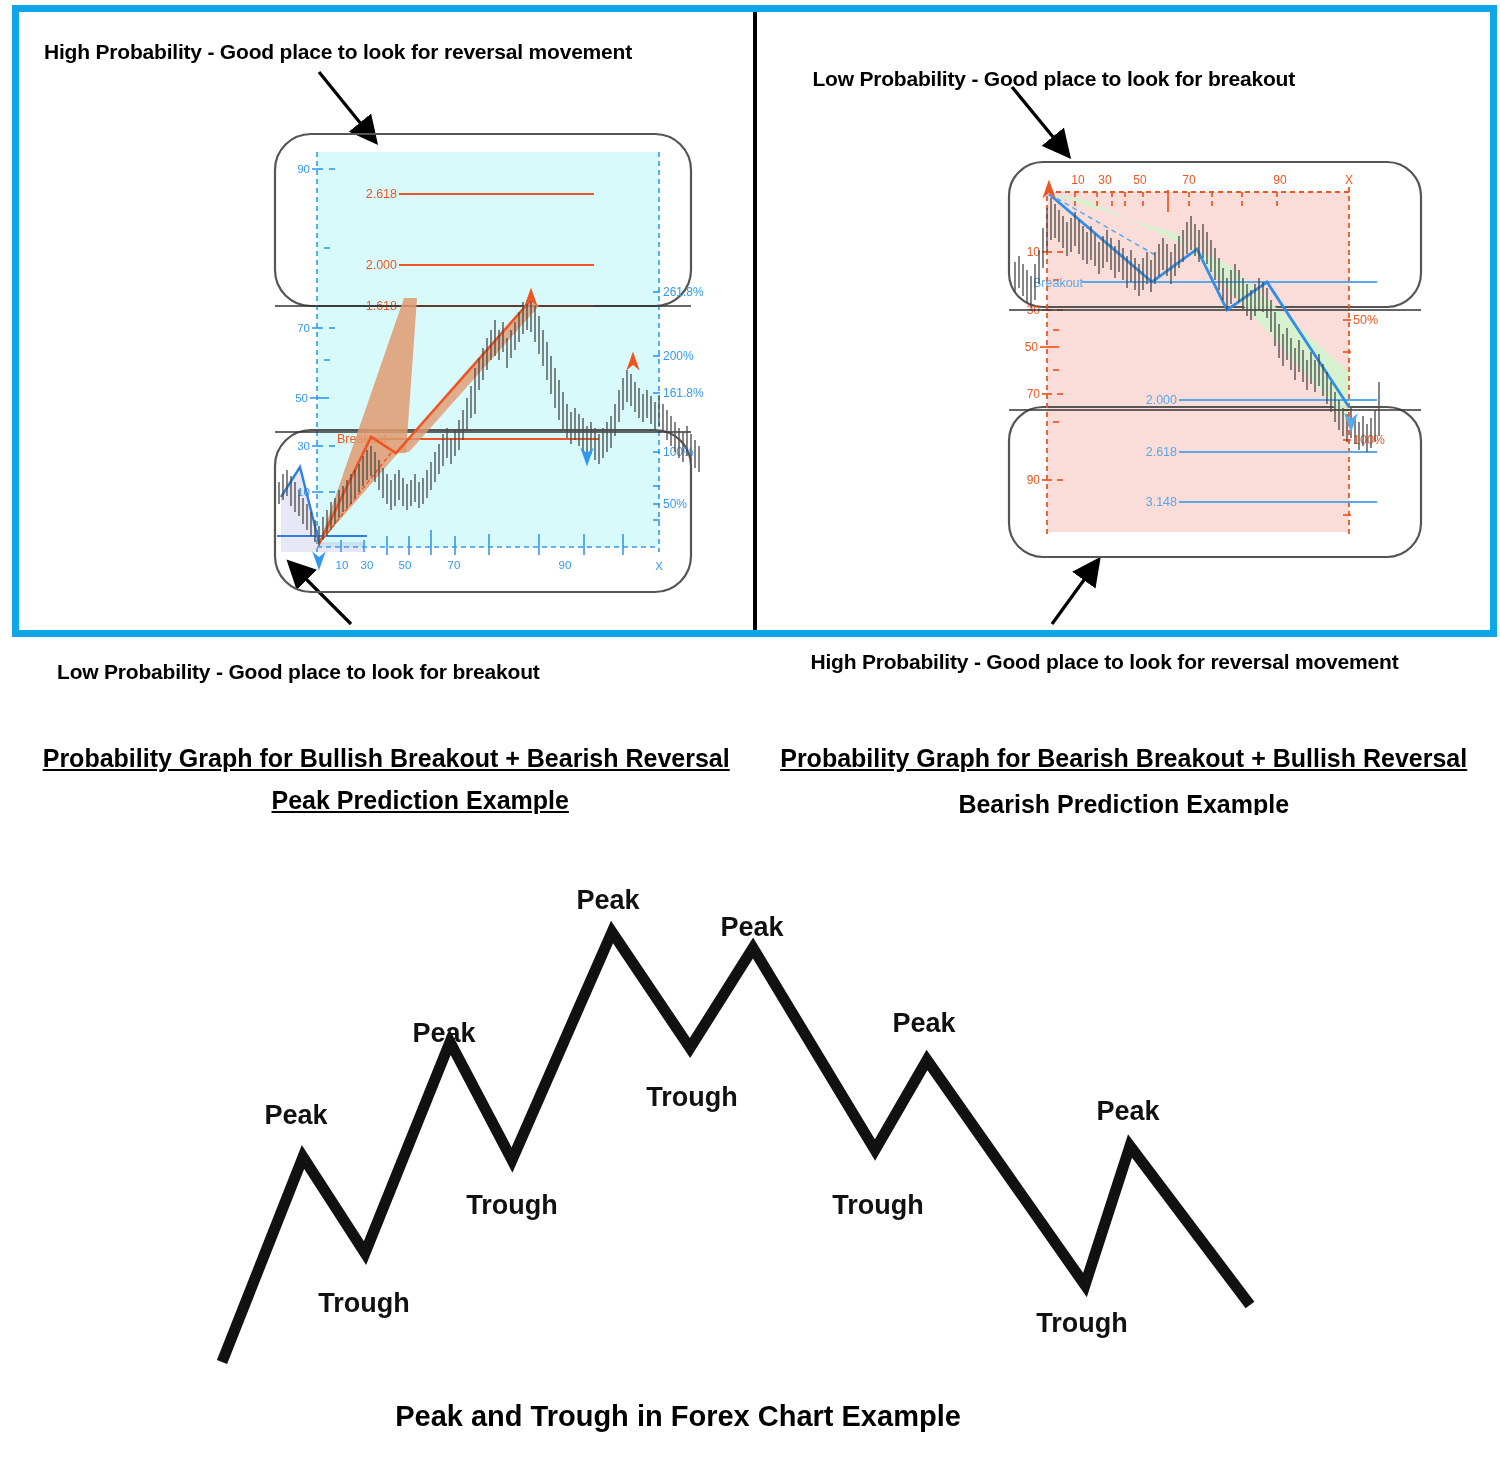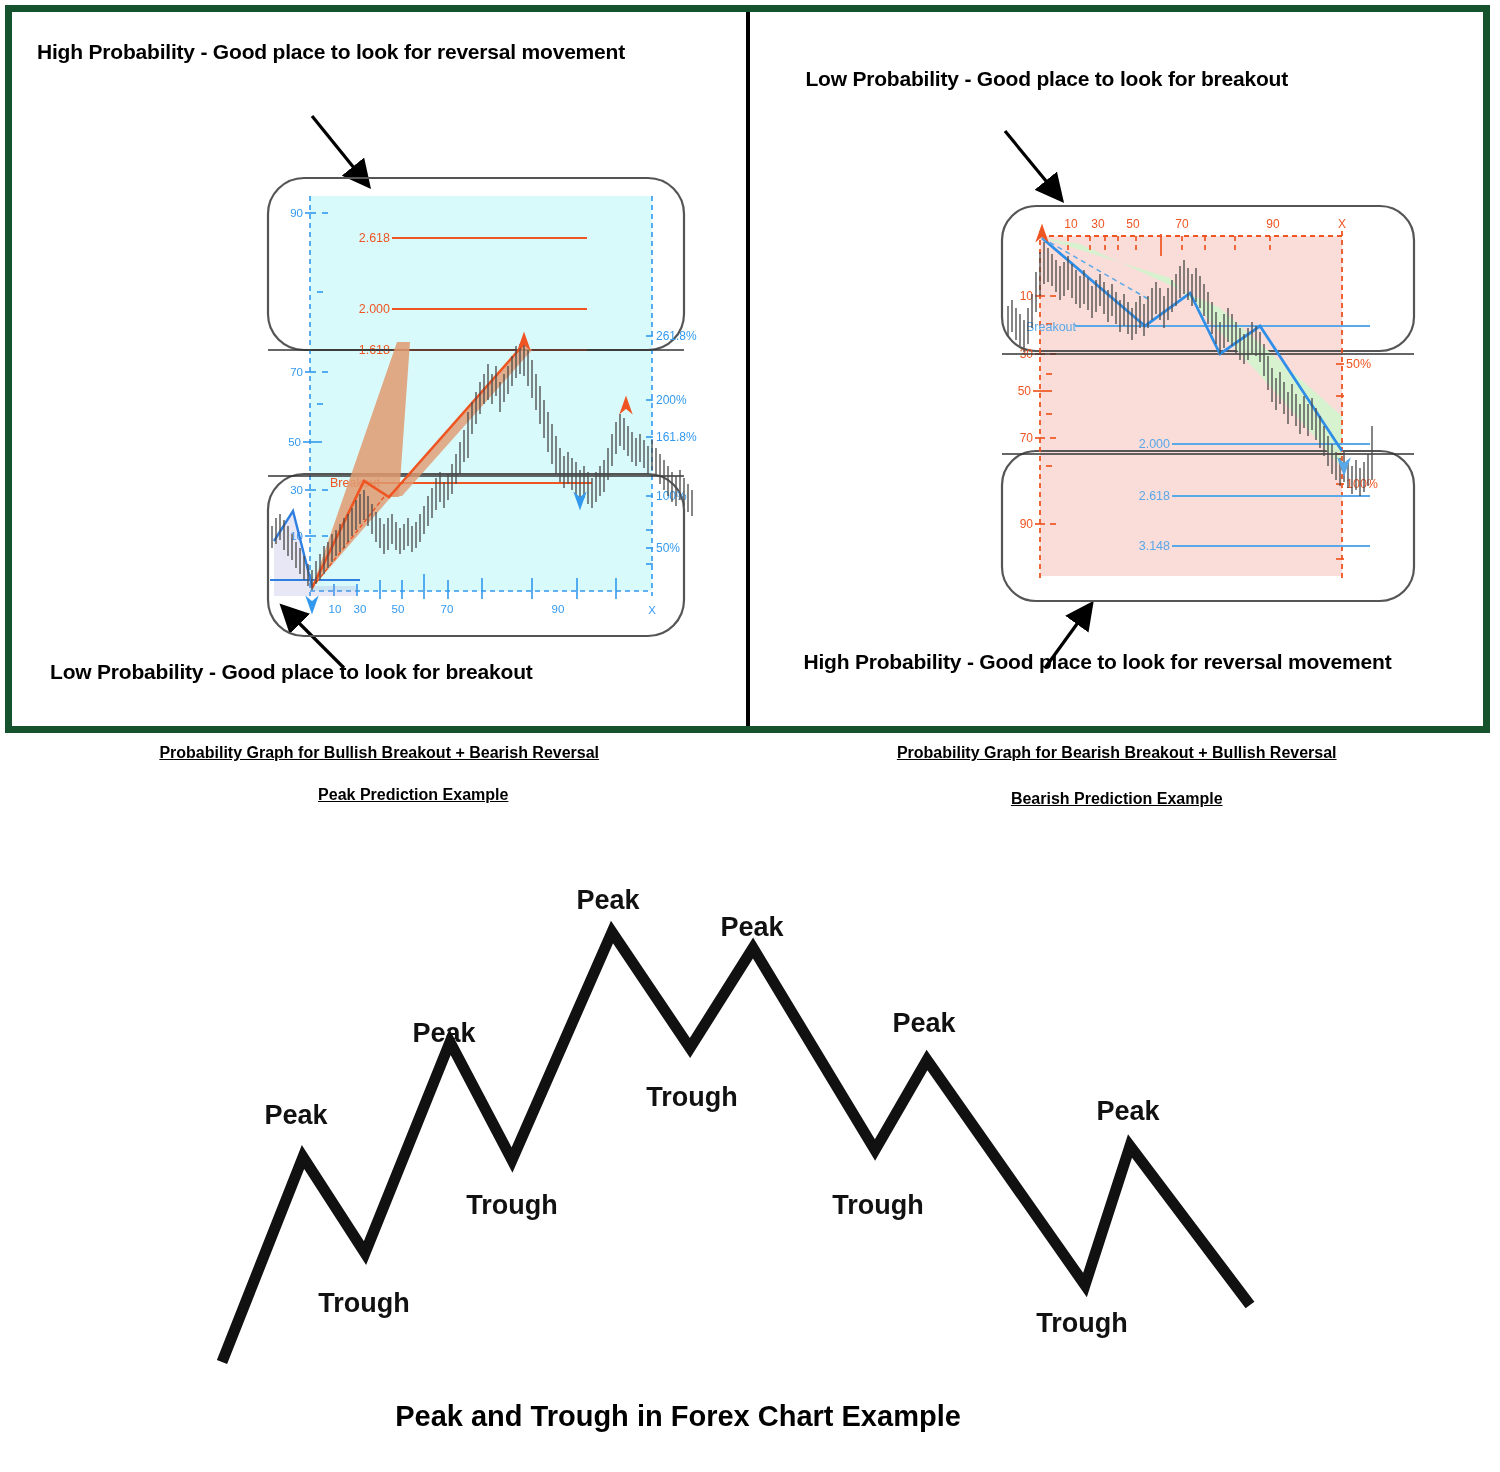--- a/index.html
+++ b/index.html
@@ -6,40 +6,40 @@
   html,body{margin:0;padding:0;background:#ffffff;}
   body{
     width:1500px;height:1472px;
     font-family:"Liberation Sans", sans-serif;
     color:#000;
     position:relative;
     overflow:hidden;
   }
   
   .top-frame{
-    position:absolute;left:5px;top:5px;width:1485px;height:728px;
-    border:7px solid #14532d;box-sizing:border-box;
+    position:absolute;left:12px;top:5px;width:1485px;height:632px;
+    border:7px solid #0ea5e9;box-sizing:border-box;
     display:flex;background:#fff;
   }
   .panel{position:relative;box-sizing:border-box;height:100%;}
   .panel.left{width:50.2%;border-right:4px solid #000;}
   .panel.right{flex:1;}
 
   .callout{
     position:absolute;
     font-size:21px;font-weight:bold;letter-spacing:-0.2px;
     white-space:nowrap;color:#000;
   }
   .caption{
     position:absolute;width:100%;text-align:center;
-    font-size:16px;font-weight:bold;color:#000;
+    font-size:25px;font-weight:bold;color:#000;
     text-decoration:underline;white-space:nowrap;
   }
 
-  .svg-wrap{position:absolute;left:0;top:0;width:100%;height:100%;margin-top:44px;}
+  .svg-wrap{position:absolute;left:0;top:0;width:100%;height:100%;}
   svg{display:block;overflow:visible;}
 
   
   .bottom-area{
     position:absolute;left:0;top:815px;width:1500px;height:657px;
     background:#fff;
   }
   .bottom-caption{
     position:absolute;left:0;top:1400px;width:1356px;text-align:center;
     font-size:29px;font-weight:bold;color:#000;

